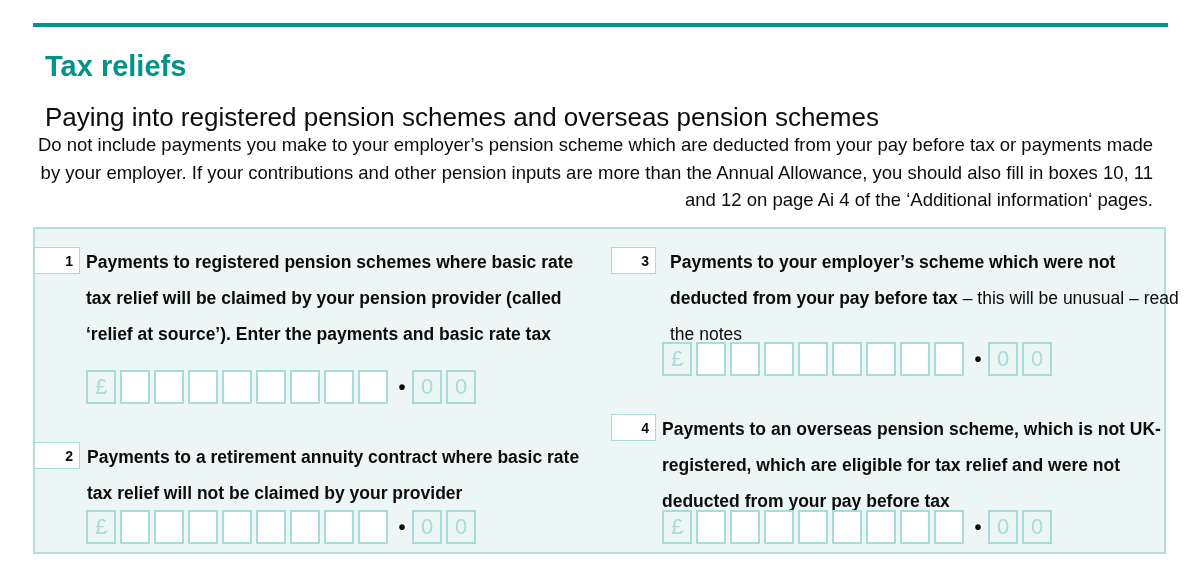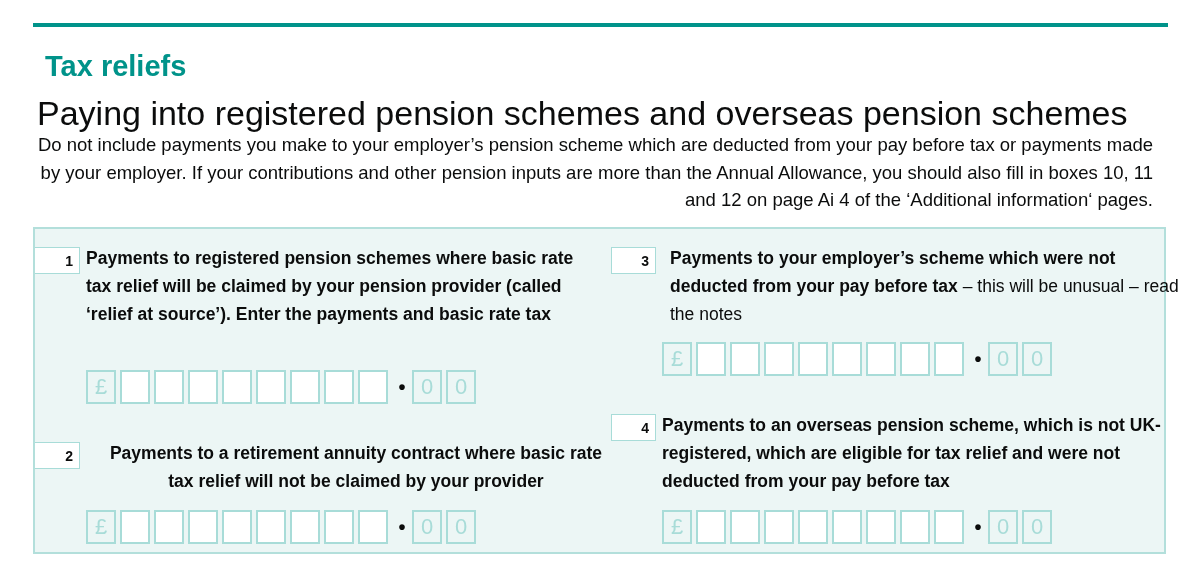--- a/index.html
+++ b/index.html
@@ -1,26 +1,26 @@
 <!DOCTYPE html>
 <html><head>
 <meta charset="utf-8">
 <style>
   html, body { margin:0; padding:0; background:#ffffff; }
   body { width:1200px; height:573px; position:relative; overflow:hidden;
          font-family:"Liberation Sans", sans-serif; color:#0b0c0c; }
   .rule { position:absolute; left:33px; top:23px; width:1135px; height:4px; background:#00938a; }
   .section-title { position:absolute; left:33px; top:38px; font-size:29px; font-weight:bold; color:#00938a; margin:12px; }
-  .subtitle { position:absolute; left:33px; top:90px; font-size:34px; font-weight:normal; margin:4px; color:#0b0c0c; }
+  .subtitle { position:absolute; left:33px; top:90px; font-size:26px; font-weight:normal; margin:12px; color:#0b0c0c; }
   .intro { position:absolute; left:33px; top:131px; width:1120px; font-size:18.5px; line-height:27.5px; margin:0;text-align:right; }
   .panel { position:absolute; left:33px; top:227px; width:1133px; height:327px; background:#ecf6f5; border:2px solid #b3dfdb; box-sizing:border-box; }
   .q { position:absolute; }
   .qnum { position:absolute; left:0; top:0; width:45px; height:27px; background:#fff; border:1px solid #a8dcd8; border-left:none; box-sizing:border-box;
           font-size:14px; font-weight:bold; text-align:right; padding-right:6px; line-height:26px; }
-  .qtext { position:absolute; font-size:17.5px; line-height:28px; }
+  .qtext { position:absolute; font-size:17.5px; line-height:36px; }
   .qtext b { font-weight:bold; }
   .boxes { position:absolute; display:flex; align-items:center; }
   .box { width:30px; height:34px; border:2px solid #a8dcd8; box-sizing:border-box; background:#fff; margin-right:4px;
          font-size:22px; color:#a8dcd8; text-align:center; line-height:30px; }
   .box.pound, .box.pence { background:transparent; }
   .dot { width:20px; text-align:center; font-size:20px; line-height:20px; color:#0b0c0c; font-weight:bold; }
 </style>
 </head>
 <body>
 
@@ -47,21 +47,21 @@
       <div class="box"></div>
       <div class="box"></div>
       <div class="dot">•</div>
       <div class="box pence">0</div>
       <div class="box pence">0</div>
     </div>
   </div>
 
   <div class="q" style="left:0; top:213px;">
     <div class="qnum">2</div>
-    <div class="qtext" style="left:66px; top:-3px; width:510px;text-align:center;">
+    <div class="qtext" style="left:52px; top:-3px; width:510px;">
       <b>Payments to a retirement annuity contract where basic rate tax relief will not be claimed by your provider</b><span></span>
     </div>
     <div class="boxes" style="left:51px; top:68px;">
       <div class="box pound">£</div>
       <div class="box"></div>
       <div class="box"></div>
       <div class="box"></div>
       <div class="box"></div>
       <div class="box"></div>
       <div class="box"></div>

